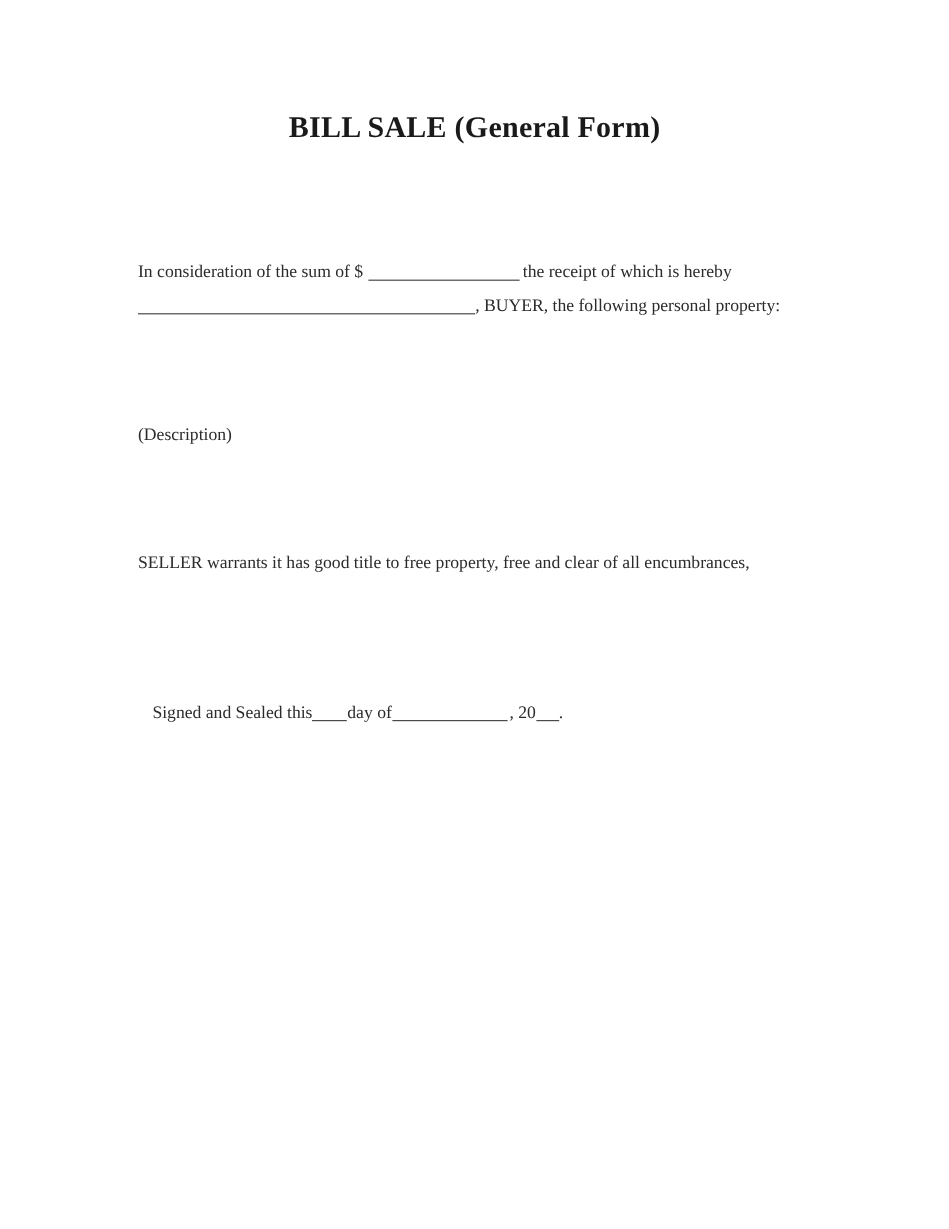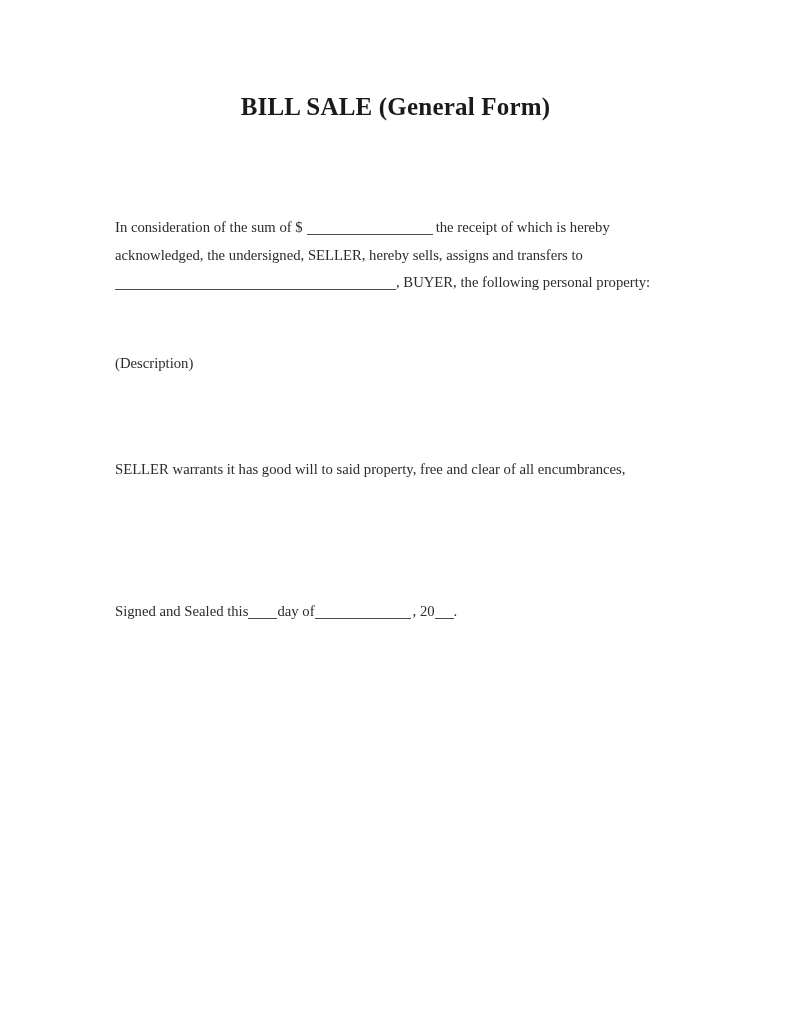--- a/index.html
+++ b/index.html
@@ -51,21 +51,21 @@
   }
 
   .block .line {
     white-space: nowrap;
     font-family: Liberation Serif, serif;
   }
 
   .blk-consideration { top: 214px; }
   .blk-description   { top: 350px; }
   .blk-warrants      { top: 456px; width: 566px; }
-  .blk-signed        { top: 598px; }
+  .blk-signed        { top: 581px; margin-left: 12px; }
 
   
   .rule {
     display: inline-block;
     border-bottom: 1.4px solid #4a4a4a;
     vertical-align: -3px;
     height: 11px;
   }
   .rule-amount { width: 126px; margin: 0 3px 0 4px; }
   .rule-buyer  { width: 281px; margin: 0 0 0 0; }
@@ -98,33 +98,30 @@
 
 <div class="page">
 
   <div class="doc-title">BILL SALE (General Form)</div>
 
   <div class="block blk-consideration">
     <div class="line">
       <span>In consideration of the sum of $</span><span class="rule rule-amount"></span><span>the receipt of which is hereby</span>
     </div>
     <div class="line">
-      <span>acknowledged, the undersigned, SELLER, hereby sells, assigns and transfers to</span>
-    </div>
-    <div class="line">
       <span class="rule rule-buyer"></span><span>, BUYER, the following personal property:</span>
     </div>
   </div>
 
   <div class="block blk-description">
     <div class="line">(Description)</div>
   </div>
 
   <div class="block blk-warrants">
-    <div class="line">SELLER warrants it has good will to said property, free and clear of all encumbrances,</div>
+    <div class="line">SELLER warrants it has good title to free property, free and clear of all encumbrances,</div>
   </div>
 
   <div class="block blk-signed">
     <div class="line">
       <span>Signed and Sealed this</span><span class="rule rule-day"></span><span>day of</span><span class="rule rule-month"></span><span>, 20</span><span class="rule rule-year"></span><span>.</span>
     </div>
   </div>
 
 
 </div>

